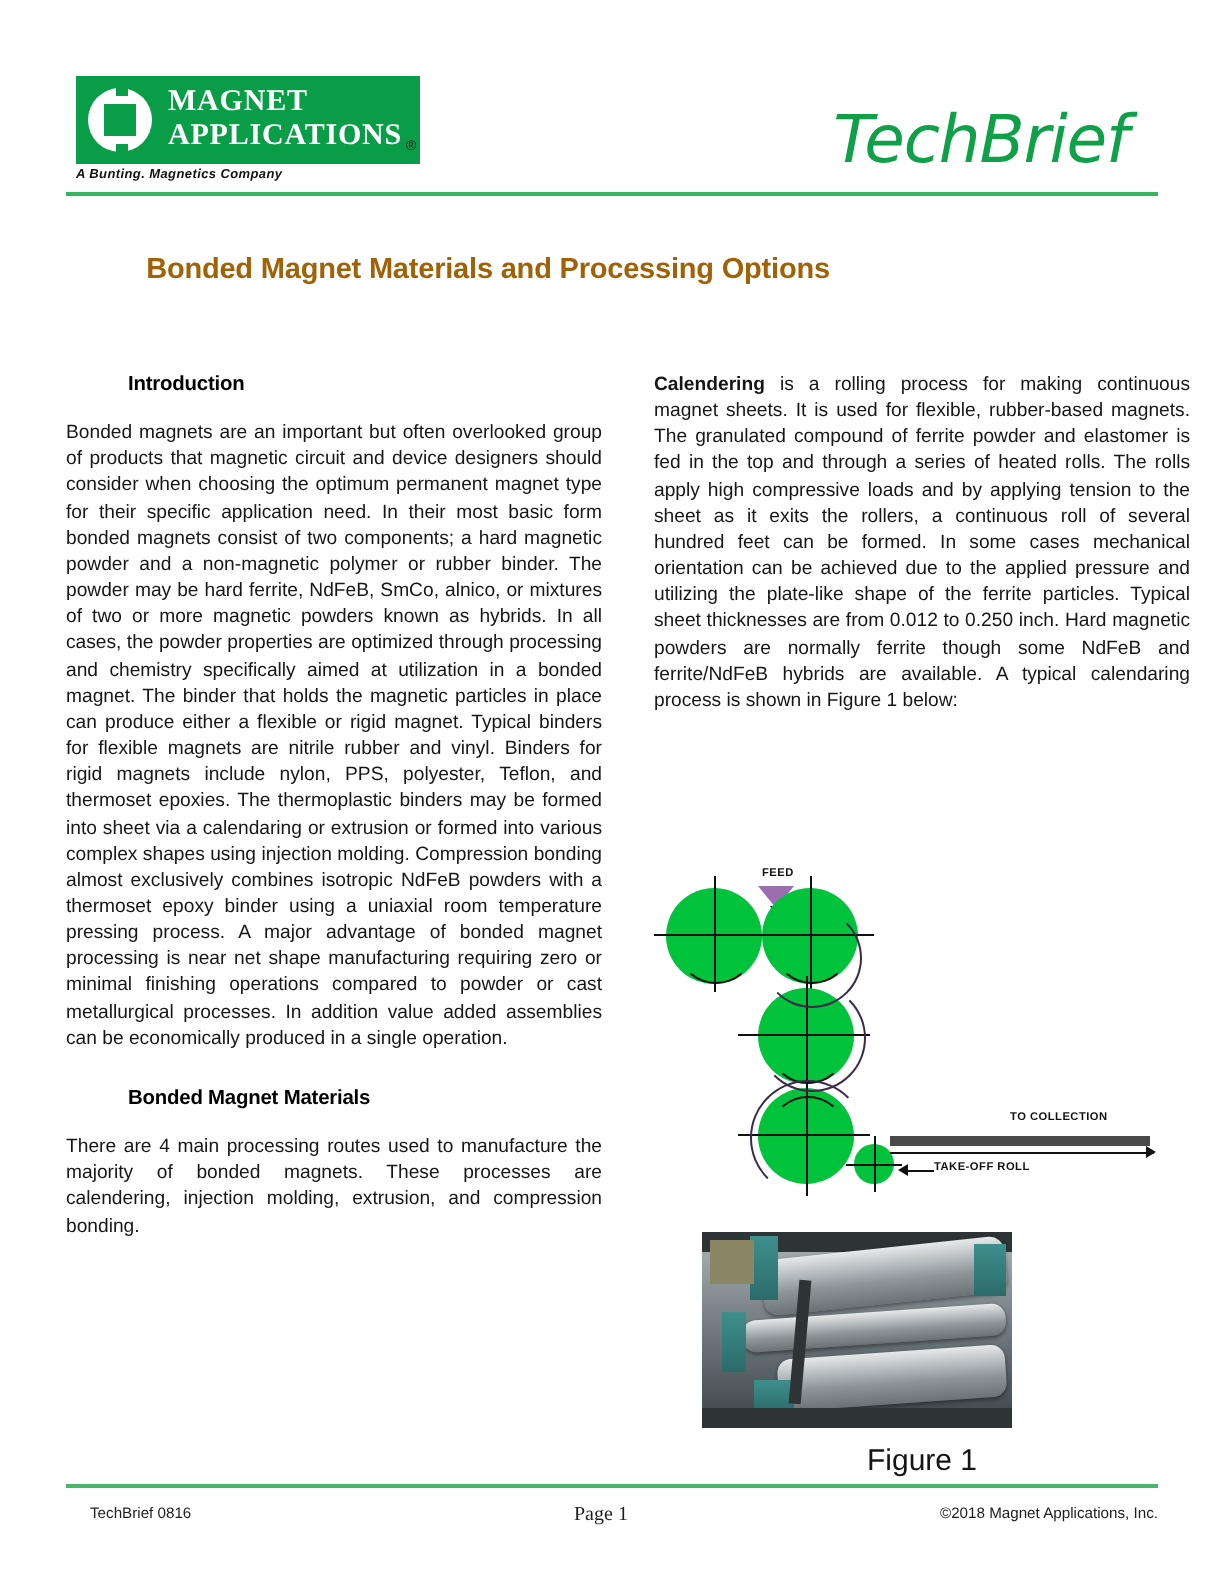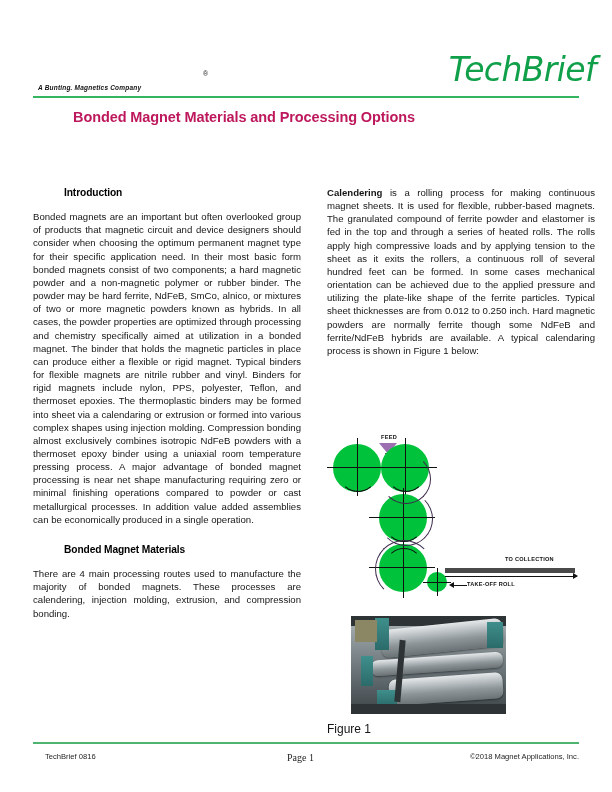--- a/index.html
+++ b/index.html
@@ -94,21 +94,21 @@
     top: 84px;
     font-size: 6.5px;
     font-weight: bold;
     font-style: italic;
     color: #111111;
     letter-spacing: 0.2px;
     white-space: nowrap;
   }
   .techbrief {
     position: absolute;
-    right: 16px;
+    right: 48px;
     top: 50px;
     font-family: "DejaVu Sans", sans-serif;
     font-size: 33px;
     font-style: italic;
     font-weight: normal;
     color: #11a04a;
     letter-spacing: -0.6px;
     white-space: nowrap;
     margin-left: 39px;
   }
@@ -118,26 +118,26 @@
     top: 96px;
     width: 546px;
     height: 2px;
     background: #35b55f;
   }
 
   
   .doc-title {
     position: absolute;
     left: 0;
-    top: 109px;
+    top: 127px;
     width: 488px;
     text-align: center;
     font-size: 14.5px;
     font-weight: bold;
-    color: #be185d;
+    color: #a16207;
     letter-spacing: -0.1px;
   }
 
   
   .col {
     position: absolute;
     top: 186px;
     width: 268px;
     font-size: 9.6px;
     line-height: 13.15px;
@@ -282,22 +282,22 @@
   }
   .ph-olive {
     position: absolute;
     background: #8b8663;
   }
   .fig-caption {
     position: absolute;
     left: 0;
     top: 290px;
     width: 268px;
-    text-align: left;
-    font-size: 12px;
+    text-align: center;
+    font-size: 15px;
     color: #151515;
   }
 
   
   .footer-rule {
     position: absolute;
     left: 33px;
     top: 742px;
     width: 546px;
     height: 1.6px;
@@ -316,20 +316,32 @@
   .footer .f-mid   { position: absolute; left: 254px; top: 0; font-family: "Liberation Serif", serif; font-size: 10px; text-align: right; }
   .footer .f-right { position: absolute; right: 0; top: 0; }
 </style>
 </head>
 <body>
 
 <div class="page">
 
   <div class="header">
 
+    <div class="logo-block">
+      <div class="logo-mark">
+        <div class="ring"></div>
+        <div class="sq"></div>
+        <div class="notch"></div>
+        <div class="notch2"></div>
+      </div>
+      <div class="logo-words">
+        <div class="l1">MAGNET</div>
+        <div class="l2">APPLICATIONS</div>
+      </div>
+    </div>
     <div class="reg-mark">®</div>
     <div class="tagline">A Bunting. Magnetics Company</div>
 
     <div class="techbrief">TechBrief</div>
     <div class="header-rule"></div>
   </div>
 
   <div class="doc-title">Bonded Magnet Materials and Processing Options</div>
 
   <div class="col col-left">

